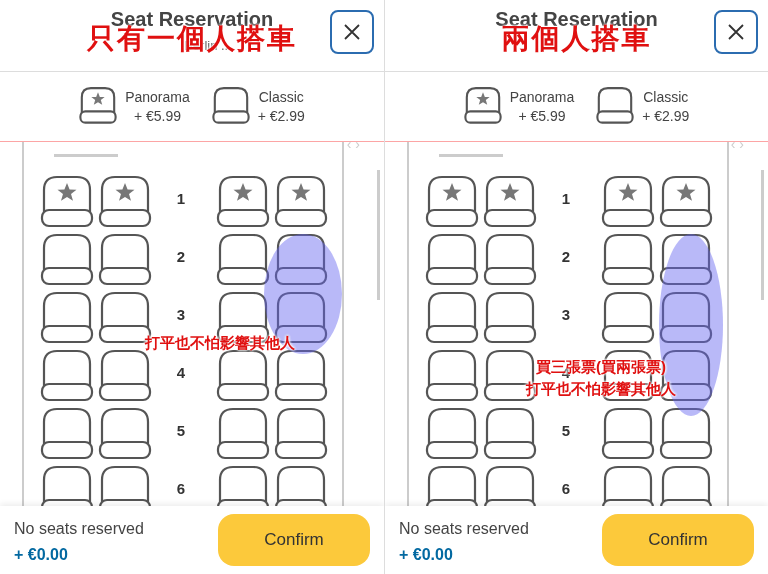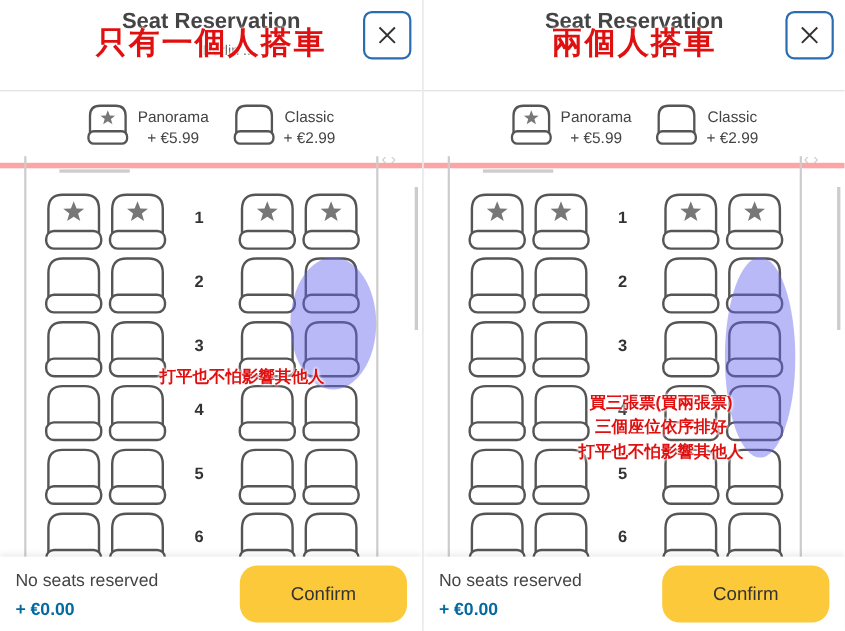--- a/index.html
+++ b/index.html
@@ -1,25 +1,25 @@
 <!DOCTYPE html>
 <html><head>
 <meta charset="utf-8">
 <style>
   * { box-sizing: border-box; margin: 0; padding: 0; }
   html, body { width: 768px; height: 574px; background: #ffffff; overflow: hidden; font-family: "Liberation Sans", sans-serif; color: #333; }
   .wrap { position: relative; width: 768px; height: 574px; display: flex; }
   .panel { position: relative; width: 384px; height: 574px; overflow: hidden; background: #fff; }
   .panel + .panel { border-left: 1px solid #ddd; }
-  .header { position: relative; height: 83px; border-bottom: 1px solid #ddd; }
+  .header { position: relative; height: 72px; border-bottom: 1px solid #ddd; }
   .title { position: absolute; top: 8px; left: 0; right: 0; text-align: center; font-weight: bold; font-size: 20px; color: #444; }
   .subtitle { position: absolute; top: 38px; left: 0; right: 0; text-align: center; font-size: 13px; color: #666; padding-left: 32px; }
   .close-btn { position: absolute; top: 10px; right: 10px; width: 44px; height: 44px; border: 2px solid #2b6cb0; border-radius: 8px; display: flex; align-items: center; justify-content: center; background: #fff; cursor: pointer; }
   .overlay-title { position: absolute; top: 20px; left: 0; right: 0; text-align: center; font-size: 28px; font-weight: bold; color: #e01010; letter-spacing: 2px; pointer-events: none; text-shadow: 0 0 3px #fff, 0 0 3px #fff; }
-  .legend { height: 70px; display: flex; justify-content: center; align-items: center; gap: 22px; border-bottom: 5px solid #fca5a5; }
+  .legend { height: 70px; display: flex; justify-content: center; align-items: center; gap: 22px; border-bottom: 1px solid #fca5a5; }
   .legend-item { display: flex; align-items: center; gap: 8px; }
   .legend-text { text-align: center; font-size: 14px; color: #444; line-height: 19px; }
   .seatmap { position: absolute; top: 142px; left: 22px; width: 322px; height: 370px; border-left: 2px solid #ccc; border-right: 2px solid #ccc; }
   .seatmap .topline { position: absolute; top: 12px; left: 30px; width: 64px; height: 3px; background: #ccc; }
   .scrollbar { position: absolute; top: 170px; right: 4px; width: 3px; height: 130px; background: #ccc; }
   .arrows { position: absolute; top: 136px; right: 24px; font-size: 14px; color: #ccc; }
   .row { position: absolute; left: 16px; width: 290px; height: 56px; }
   .seat { position: absolute; top: 0; width: 54px; height: 54px; cursor: pointer; }
   .rownum { position: absolute; top: 16px; left: 126px; width: 30px; text-align: center; font-size: 15px; font-weight: bold; color: #333; }
   .highlight { position: absolute; background: rgba(100,100,240,0.45); border-radius: 50%; pointer-events: none; }
@@ -450,21 +450,20 @@
               </svg>
 </span></div>
           <div class="rownum">6</div>
         </div>
       </div>
       <div class="arrows">‹ ›</div>
       <div class="scrollbar"></div>
       <div class="highlight" style="left:274px;top:234px;width:64px;height:182px"></div>
       <div class="annotation" style="left:96px;top:356px;width:240px">
         <div>買三張票(買兩張票)</div>
-        <div>三個座位依序排好</div>
         <div>打平也不怕影響其他人</div>
       </div>
       <div class="footer">
         <div class="status">No seats reserved</div>
         <div class="price">+ €0.00</div>
         <button class="confirm">Confirm</button>
       </div>
     </div>
   </div>
 

